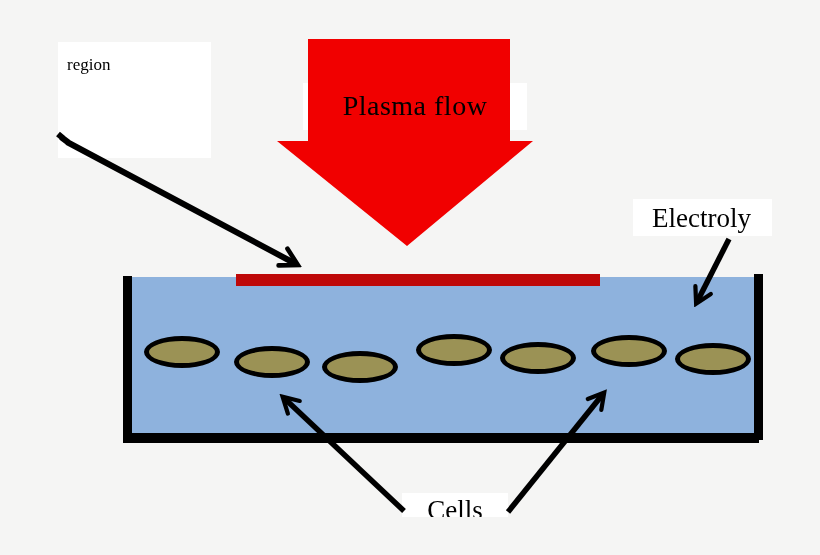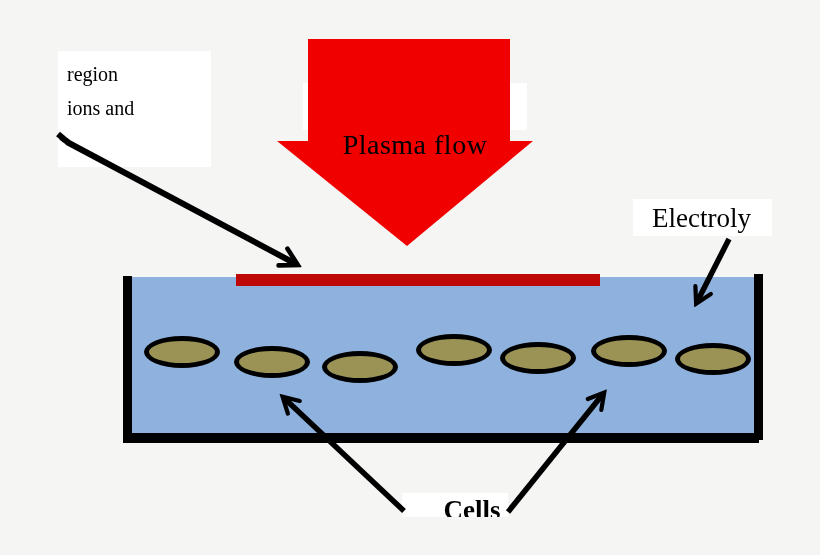--- a/index.html
+++ b/index.html
@@ -28,21 +28,20 @@
   .red-arrow-svg {
     left: 0; top: 0; width: 820px; height: 555px;
     pointer-events: none;
   }
 
   .plasma-text {
     left: 303px; top: 84px; width: 224px; height: 44px;
     display: flex; align-items: center; justify-content: center;
     font-size: 28px;
     letter-spacing: 0.5px;
-    margin-top: 39px;
   }
 
   
   .tank-blue {
     left: 131px; top: 277px; width: 623px; height: 156px;
     background: var(--blue, #8EB2DD);
   }
   .wall { background: var(--ink, #000); }
   .wall-left  { left: 123px; top: 276px; width: 9px;  height: 167px; }
   .wall-right { left: 754px; top: 274px; width: 9px;  height: 166px; }
@@ -60,35 +59,35 @@
     background: var(--olive, #9B9255);
     border: 5px solid var(--ink, #000);
     border-radius: 50%;
   }
 
   
   .label-box { background: var(--box, #fff); overflow: hidden; }
   .region-box {
     left: 58px; top: 42px; width: 153px; height: 116px;
     padding: 6px 0 0 9px; box-sizing: border-box;
-    font-size: 20px; line-height: 34px; margin-top: 9px;
+    font-size: 17px; line-height: 34px;
   }
   .electrolyte-box {
     left: 633px; top: 199px; width: 139px; height: 37px;
     font-size: 27px; line-height: 34px; text-align: right;
   }
   .electrolyte-box span {
     position: absolute; left: 19px; top: 2px; white-space: nowrap;
   }
   .cells-box {
     left: 402px; top: 493px; width: 106px; height: 24px;
     font-size: 27px; text-align: center;
   }
   .cells-box span {
-    position: absolute; left: 17px; top: 2px; width: 106px; text-align: center; font-weight: bold;
+    position: absolute; left: 0; top: 2px; width: 106px; text-align: center;
   }
 
   
   .connectors {
     left: 0; top: 0; width: 820px; height: 555px;
     pointer-events: none;
   }
   .connectors path { fill: none; stroke: var(--ink, #000); }
 </style>
 </head>
@@ -116,21 +115,20 @@
       <div class="cell" style="left: 234px; top: 346px;"></div>
       <div class="cell" style="left: 322px; top: 351px;"></div>
       <div class="cell" style="left: 416px; top: 334px;"></div>
       <div class="cell" style="left: 500px; top: 342px;"></div>
       <div class="cell" style="left: 591px; top: 335px;"></div>
       <div class="cell" style="left: 675px; top: 343px;"></div>
     </div>
 
   <div class="abs label-box region-box">
     <div>region</div>
-    <div>ions and</div>
   </div>
 
   <div class="abs label-box electrolyte-box">
     <span>Electroly</span>
   </div>
 
   <div class="abs label-box cells-box">
     <span>Cells</span>
   </div>
 

